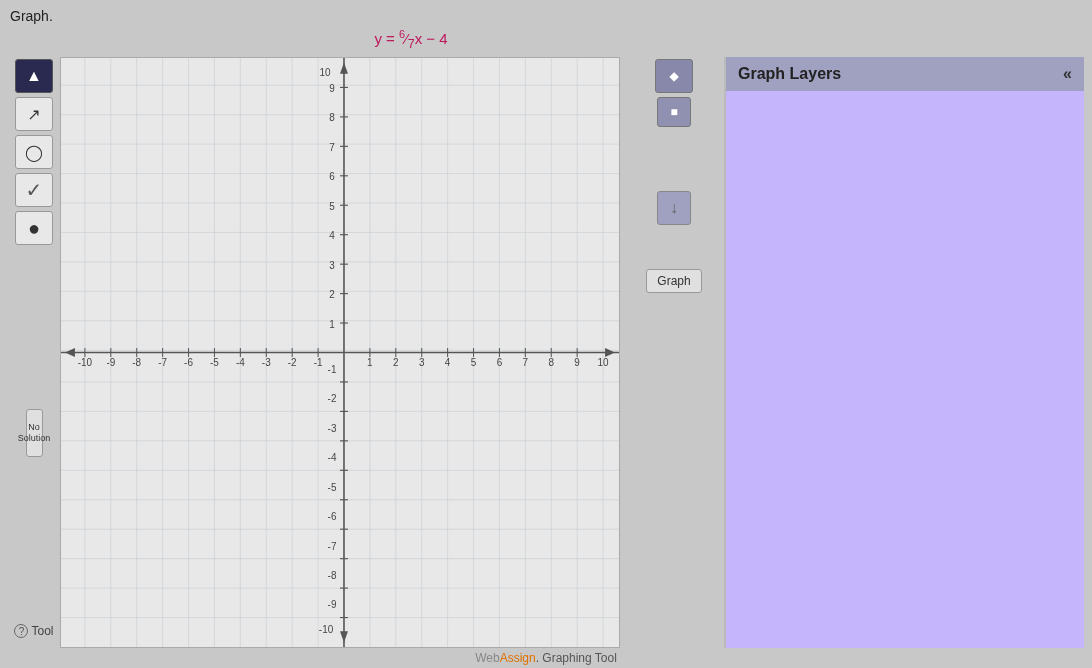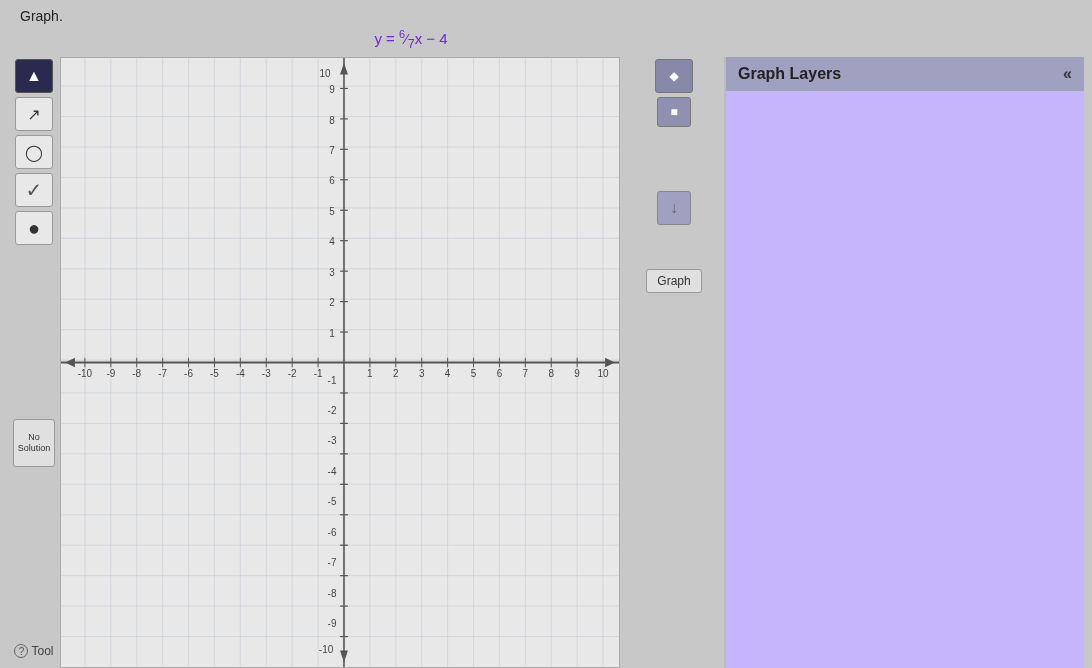--- a/index.html
+++ b/index.html
@@ -20,27 +20,27 @@
       height: 668px;
       background: #c8c8c8;
       padding: 8px 8px 0 8px;
     }
 
     .graph-title {
       font-size: 14px;
       font-weight: normal;
       color: #222;
       margin-bottom: 4px;
-      margin-left: 12px;
+      margin-left: 2px;
     }
 
     .equation {
       text-align: center;
       font-size: 15px;
-      color: #6d28d9;
+      color: #be185d;
       margin-bottom: 6px;
       margin-left: 110px;
       margin-right: 380px;
     }
 
     .equation sup { font-size: 11px; vertical-align: super; }
 
     .main-area {
       display: flex;
       flex-direction: row;
@@ -85,21 +85,21 @@
       border-radius: 3px;
       display: flex;
       align-items: center;
       justify-content: center;
       cursor: pointer;
       color: #333;
       font-size: 16px;
     }
 
     .no-solution-btn {
-      width: 42px;
+      width: 17px;
       height: 48px;
       background: #e0e0e0;
       border: 1px solid #999;
       border-radius: 3px;
       display: flex;
       align-items: center;
       justify-content: center;
       cursor: pointer;
       color: #333;
       font-size: 9px;
@@ -448,14 +448,17 @@
 
     <div class="graph-layers-panel">
       <div class="graph-layers-header">
         <span>Graph Layers</span>
         <span class="graph-layers-collapse">«</span>
       </div>
     </div>
 
   </div>
 
+  <div class="webassign-watermark">
+    <span class="web">Web</span><span class="assign">Assign</span><span>. Graphing Tool</span>
+  </div>
 
 </div>
 
 </body></html>

